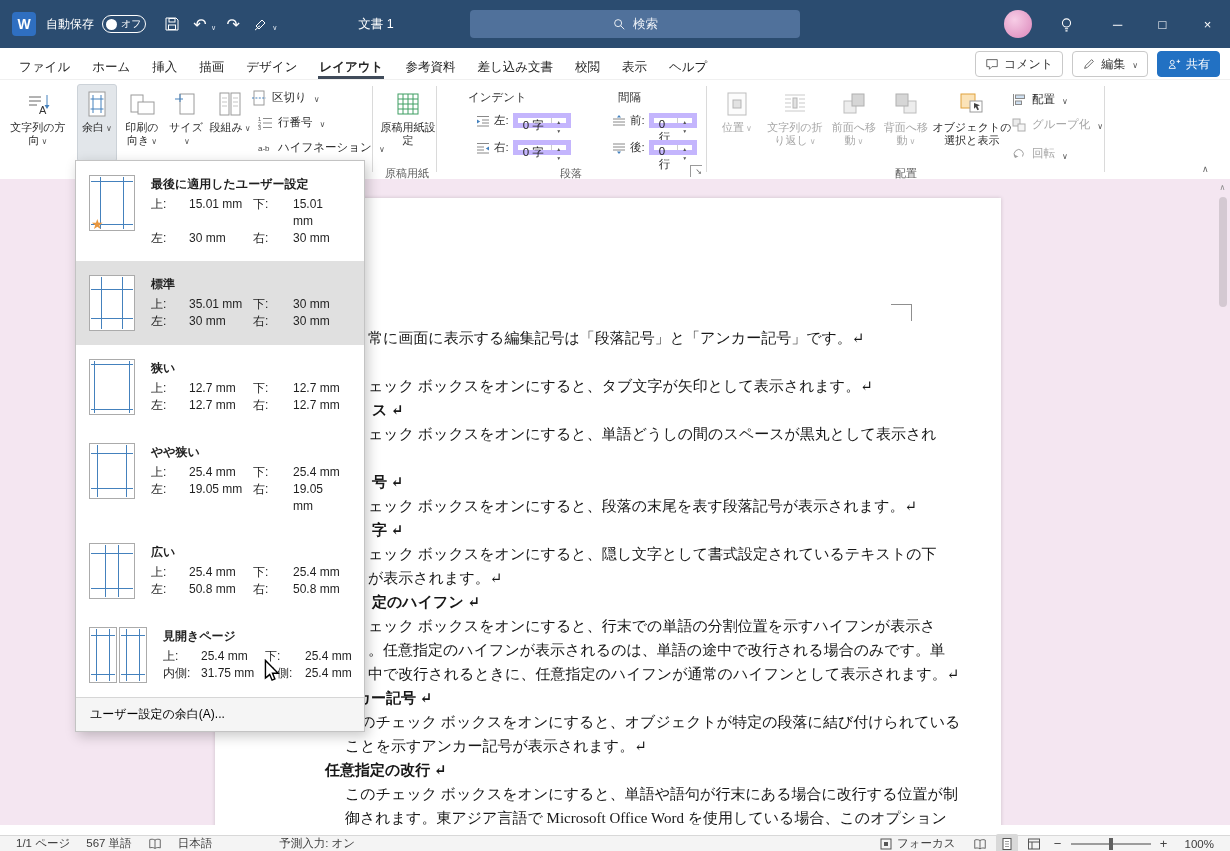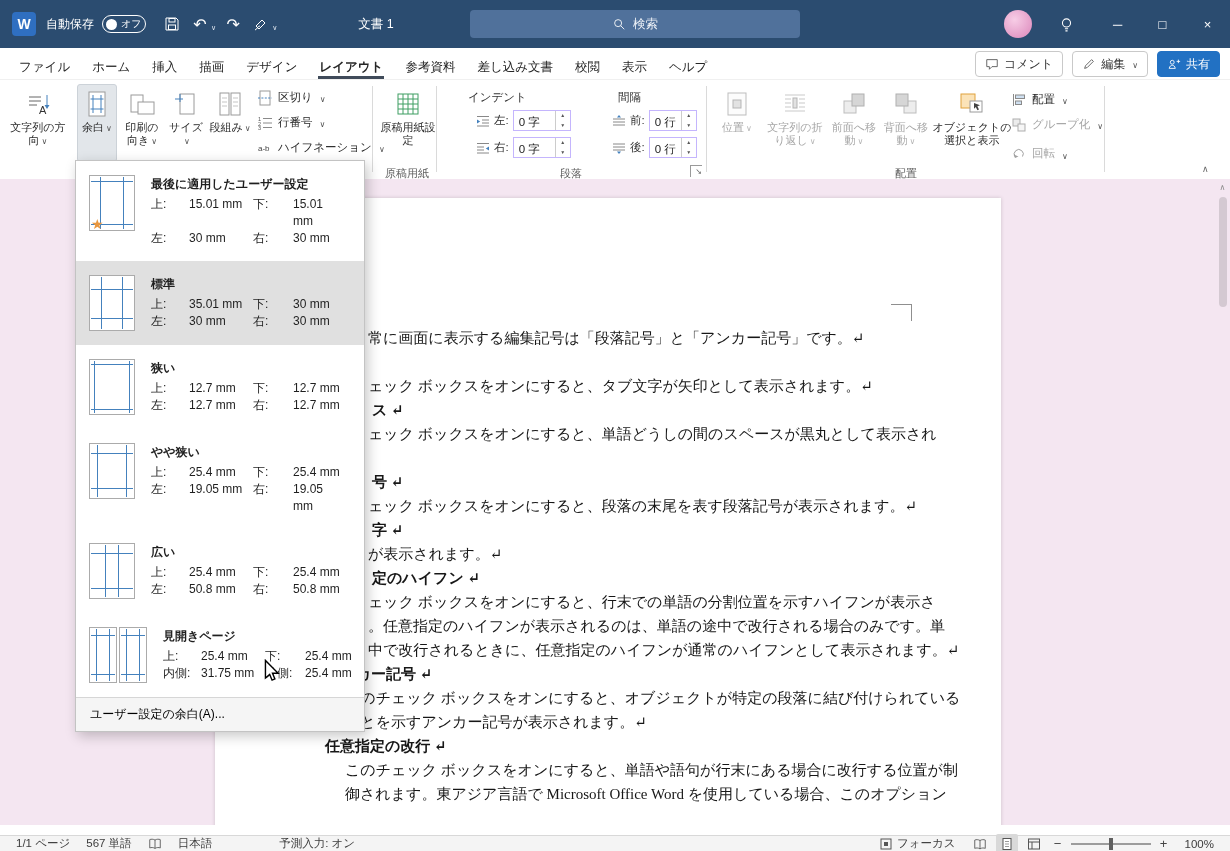--- a/index.html
+++ b/index.html
@@ -46,21 +46,21 @@
   .rbtn.disabled .chev::after{color:#b5b5b5}
   .sbtn{position:absolute;display:flex;align-items:center;gap:5px;height:23px;font-size:11.5px;padding:0 3px;border-radius:3px;white-space:nowrap}
   .sbtn svg{width:16px;height:16px;flex:none}
   .sbtn.disabled{color:#a6a6a6}
   .vsep{position:absolute;top:6px;height:86px;width:1px;background:#dadada}
   .glabel{position:absolute;top:86px;font-size:11px;color:#5f5f5f;text-align:center}
   .flabel{position:absolute;font-size:11.5px;color:#333}
   .irow{position:absolute;display:flex;align-items:center;gap:4px;height:21px}
   .irow .mini{width:14px;height:14px;flex:none}
   .flbl{font-size:11.5px;color:#333}
-  .spin{width:58px;height:21px;border:1px solid #c4b5fd;background:#fff;display:flex;align-items:flex-end;box-sizing:border-box}
+  .spin{width:58px;height:15px;border:5px solid #c4b5fd;background:#fff;display:flex;align-items:flex-start;box-sizing:border-box}
   .spin.narrowspin{width:48px}
   .spin .val{flex:1;padding-left:5px;font-size:11.5px;color:#222}
   .spin .arrs{width:14px;height:100%;border-left:1px solid #ccc;display:flex;flex-direction:column}
   .spin .arrs span{flex:1;font-size:5px;line-height:9px;text-align:center;color:#555}
   .launcher{position:absolute;left:690px;top:85px;width:11px;height:11px;border-left:1px solid #9a9a9a;border-top:1px solid #9a9a9a;font-size:8px;line-height:11px;color:#666;text-align:right}
   .collapse{position:absolute;left:1202px;top:84px;font-size:9px;color:#666}
 
   
   .docarea{position:absolute;top:179px;left:0;right:0;height:646px;background:#f4e6f1;overflow:hidden}
   .page{position:absolute;left:215px;top:19px;width:786px;height:650px;background:#fff;box-shadow:0 0 4px rgba(0,0,0,.16)}
@@ -343,21 +343,21 @@
         <div class="blabel"><span>背面へ移動</span><span class="chev"></span></div>
       </div>
       <div class="rbtn" style="left: 932px; width: 80px;">
         <svg viewBox="0 0 28 28">
           <rect x="3" y="4" width="14" height="14" fill="#fbe3b8" stroke="#e0a23c"></rect>
           <rect x="12" y="11" width="12" height="11" fill="#fff" stroke="#9a9a9a"></rect>
           <path d="M16 13l6 2.2-2.6 1 1.6 3.2-1.6.8-1.6-3.2-1.8 1.8z" fill="#444"></path>
         </svg>
         <div class="blabel"><span>オブジェクトの選択と表示</span></div>
       </div>
-      <div class="sbtn" style="left: 254px; top: 6px; justify-content: center;">
+      <div class="sbtn" style="left: 248px; top: 6px; justify-content: center;">
         <svg viewBox="0 0 16 16">
           <rect x="3" y="1" width="10" height="14" fill="#fff" stroke="#9a9a9a"></rect>
           <path d="M1 8h14" stroke="#4481bd" stroke-dasharray="2 1.4" fill="none"></path>
         </svg>
         <span>区切り</span>
         <span class="chev"></span>
       </div>
       <div class="sbtn" style="left: 254px; top: 31px;">
         <svg viewBox="0 0 16 16">
           <path d="M6 3.5h9M6 8h9M6 12.5h9" stroke="#8a8a8a" fill="none"></path>
@@ -408,20 +408,21 @@
       <div class="doclines" id="doclines">
           <div class="docline l-occluded-body">常に画面に表示する編集記号は「段落記号」と「アンカー記号」です。↵</div>
           <div class="docline l-occluded-body"></div>
           <div class="docline l-occluded-body">ェック ボックスをオンにすると、タブ文字が矢印として表示されます。↵</div>
           <div class="docline l-occluded-heading">ス ↵</div>
           <div class="docline l-occluded-body">ェック ボックスをオンにすると、単語どうしの間のスペースが黒丸として表示され</div>
           <div class="docline l-occluded-body"></div>
           <div class="docline l-occluded-heading">号 ↵</div>
           <div class="docline l-occluded-body">ェック ボックスをオンにすると、段落の末尾を表す段落記号が表示されます。↵</div>
           <div class="docline l-occluded-heading">字 ↵</div>
+          <div class="docline l-occluded-body">ェック ボックスをオンにすると、隠し文字として書式設定されているテキストの下</div>
           <div class="docline l-occluded-body">が表示されます。↵</div>
           <div class="docline l-occluded-heading">定のハイフン ↵</div>
           <div class="docline l-occluded-body">ェック ボックスをオンにすると、行末での単語の分割位置を示すハイフンが表示さ</div>
           <div class="docline l-occluded-body">。任意指定のハイフンが表示されるのは、単語の途中で改行される場合のみです。単</div>
           <div class="docline l-occluded-body">中で改行されるときに、任意指定のハイフンが通常のハイフンとして表示されます。↵</div>
           <div class="docline l-heading">アンカー記号 ↵</div>
           <div class="docline l-body">このチェック ボックスをオンにすると、オブジェクトが特定の段落に結び付けられている</div>
           <div class="docline l-body">ことを示すアンカー記号が表示されます。↵</div>
           <div class="docline l-heading">任意指定の改行 ↵</div>
           <div class="docline l-body">このチェック ボックスをオンにすると、単語や語句が行末にある場合に改行する位置が制</div>

